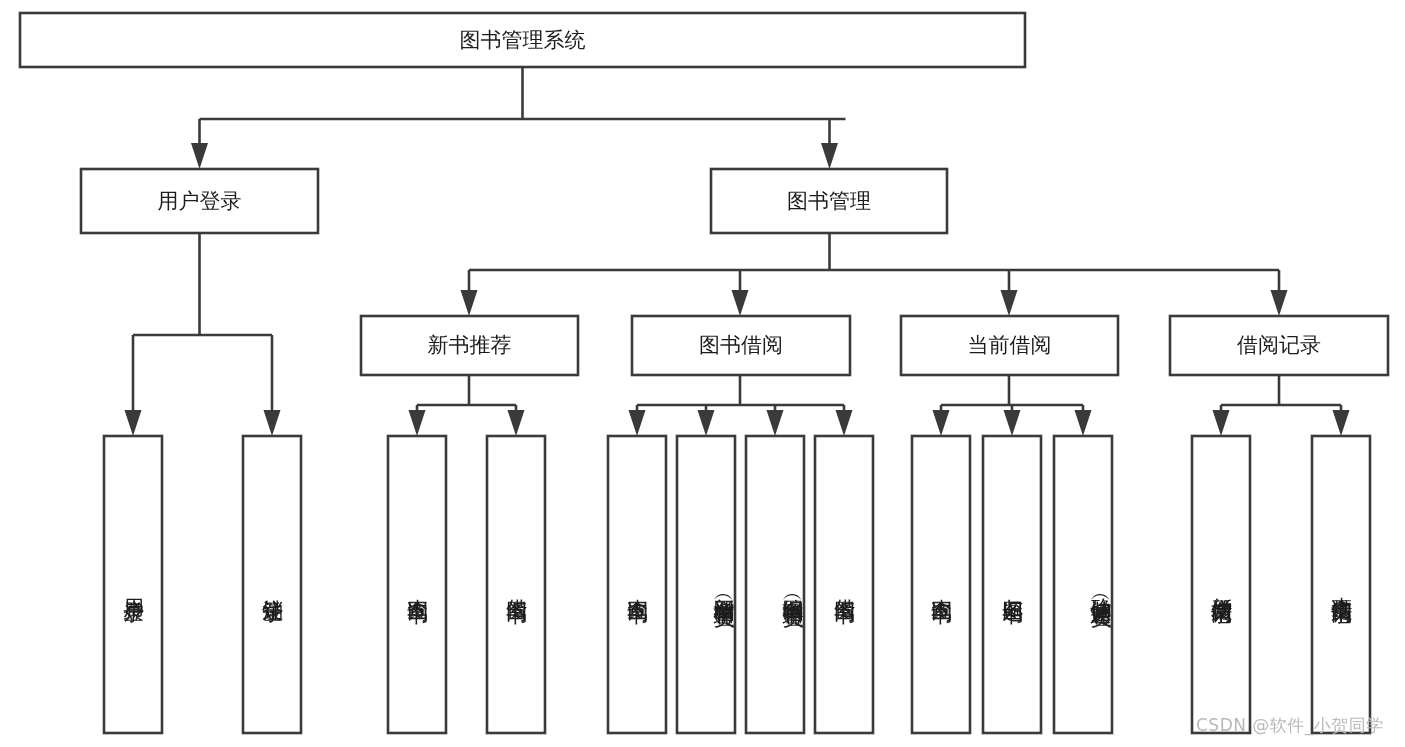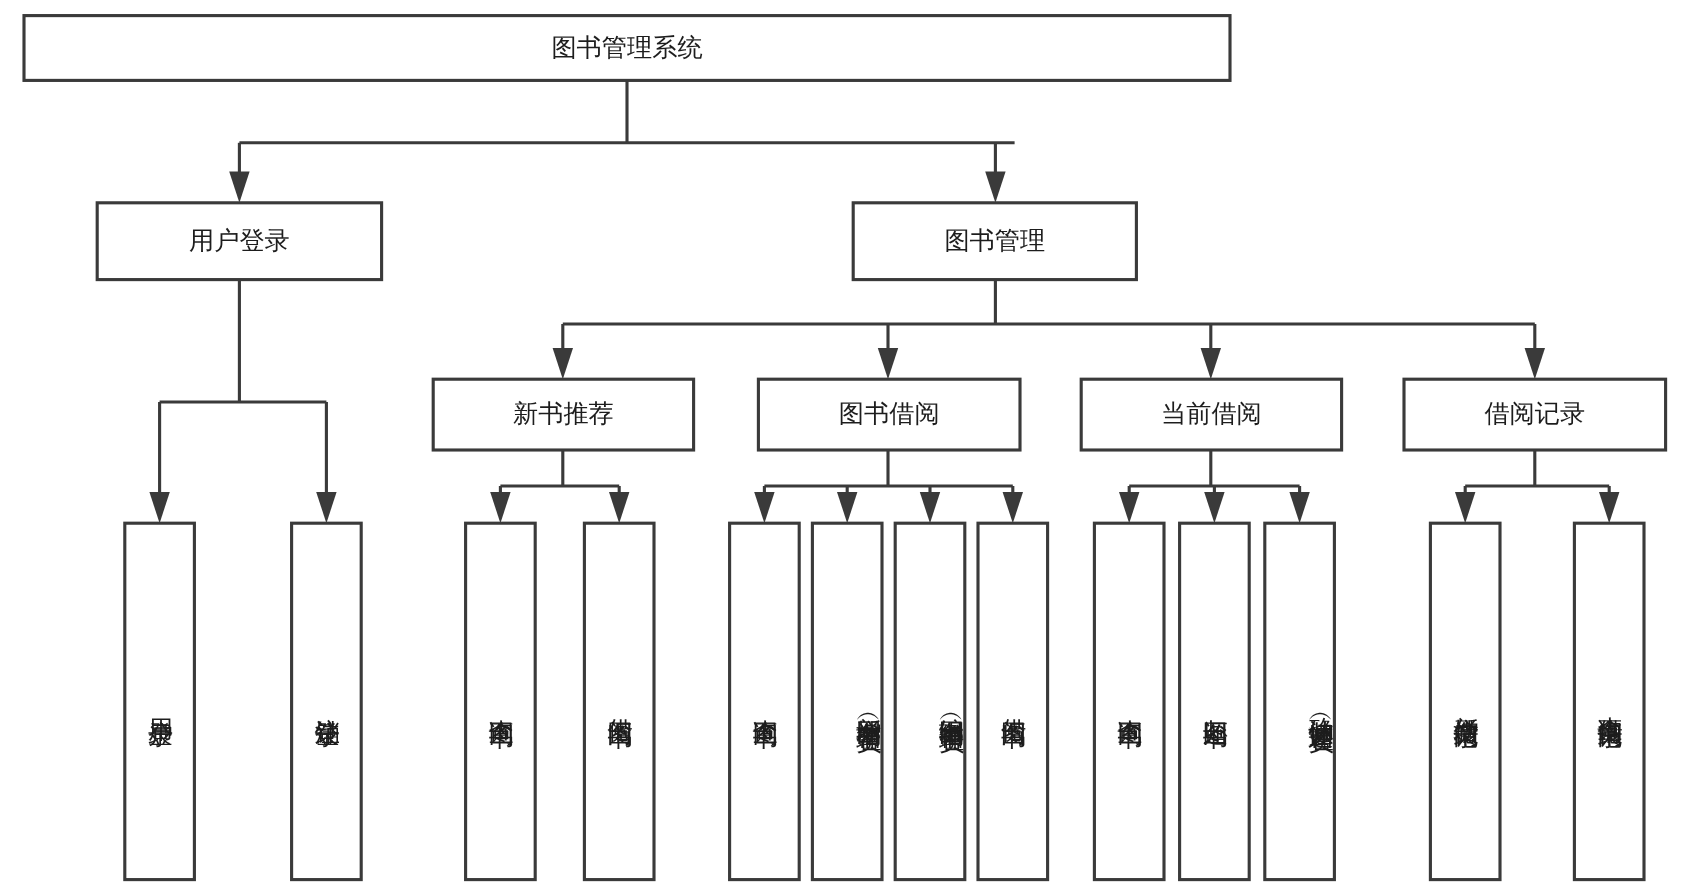--- a/index.html
+++ b/index.html
@@ -221,14 +221,15 @@
   <div class="leaf-label" style="left:608px; top:436px; width:58px; height:297px;">查询图书</div>
   <div class="leaf-label" style="left:677px; top:436px; width:58px; height:297px; align-items:flex-start; padding-top:6px; box-sizing:border-box;">新增图书（管理员）</div>
   <div class="leaf-label" style="left:746px; top:436px; width:58px; height:297px; align-items:flex-start; padding-top:6px; box-sizing:border-box;">编辑图书（管理员）</div>
   <div class="leaf-label" style="left:815px; top:436px; width:58px; height:297px;">借阅图书</div>
   <div class="leaf-label" style="left:912px; top:436px; width:58px; height:297px;">查询图书</div>
   <div class="leaf-label" style="left:983px; top:436px; width:58px; height:297px;">归还图书</div>
   <div class="leaf-label" style="left:1054px; top:436px; width:58px; height:297px; align-items:flex-start; padding-top:6px; box-sizing:border-box;">确认归还（管理员）</div>
   <div class="leaf-label" style="left:1192px; top:436px; width:58px; height:297px;">新增借阅记录</div>
   <div class="leaf-label" style="left:1312px; top:436px; width:58px; height:297px;">查询借阅记录</div>
 
+  <div class="watermark">CSDN @软件_小贺同学</div>
 
 </div>
 
 </body></html>

